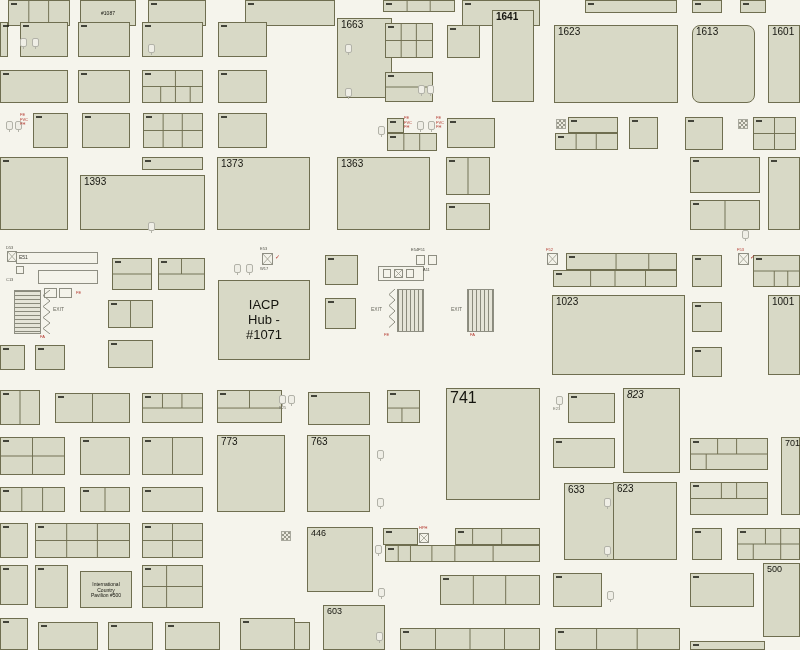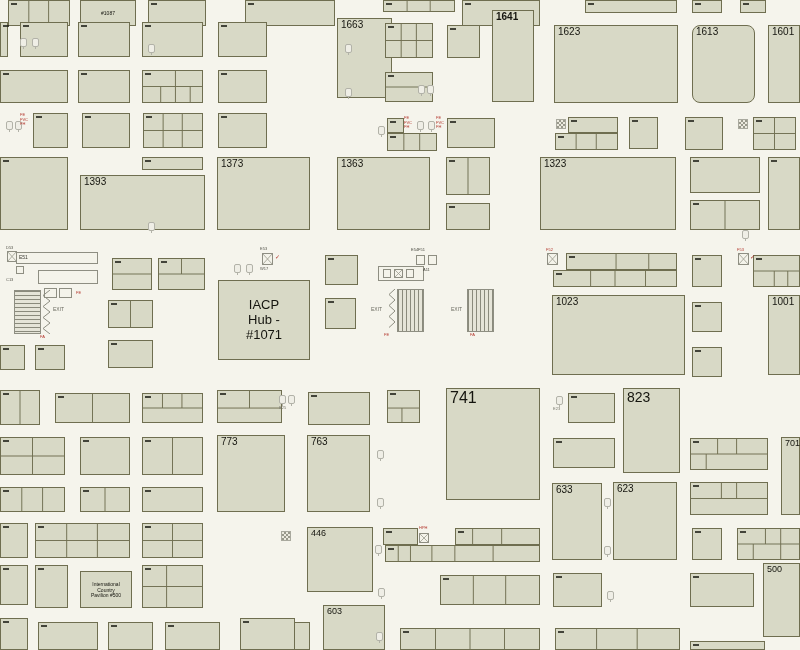--- a/index.html
+++ b/index.html
@@ -137,23 +137,20 @@
     </div>
     <div class="booth nodot" style="left: 337px; top: 157px; width: 93px; height: 73px;">
       <span class="blabel" style="color: rgb(21, 21, 15); font-size: 10px;">1363</span>
     </div>
     <div class="booth" style="left: 446px; top: 157px; width: 44px; height: 38px;">
       <svg class="lines" viewBox="0 0 44 38" preserveAspectRatio="none">
         <line x1="22" y1="0" x2="22" y2="38" stroke="#6f6e50" stroke-width="1"></line>
       </svg>
     </div>
     <div class="booth" style="left: 446px; top: 203px; width: 44px; height: 27px;"></div>
-    <div class="booth nodot" style="left: 540px; top: 157px; width: 136px; height: 73px;">
-      <span class="blabel" style="color: rgb(21, 21, 15); font-size: 10px;">1323</span>
-    </div>
     <div class="booth" style="left: 690px; top: 157px; width: 70px; height: 36px;"></div>
     <div class="booth" style="left: 690px; top: 200px; width: 70px; height: 30px;">
       <svg class="lines" viewBox="0 0 70 30" preserveAspectRatio="none">
         <line x1="35" y1="0" x2="35" y2="30" stroke="#6f6e50" stroke-width="1"></line>
       </svg>
     </div>
     <div class="booth" style="left: 768px; top: 157px; width: 32px; height: 73px;"></div>
     <div class="booth" style="left: 112px; top: 258px; width: 40px; height: 32px;">
       <svg class="lines" viewBox="0 0 40 32" preserveAspectRatio="none">
         <line x1="0" y1="16" x2="40" y2="16" stroke="#6f6e50" stroke-width="1"></line>
@@ -237,24 +234,24 @@
       <svg class="lines" viewBox="0 0 33 33" preserveAspectRatio="none">
         <line x1="0" y1="18.150000000000002" x2="33" y2="18.150000000000002" stroke="#6f6e50" stroke-width="1"></line>
         <line x1="14.85" y1="18.150000000000002" x2="14.85" y2="33" stroke="#6f6e50" stroke-width="1"></line>
       </svg>
     </div>
     <div class="booth nodot" style="left: 446px; top: 388px; width: 94px; height: 112px;">
       <span class="blabel" style="color: rgb(21, 21, 15); font-size: 16px;">741</span>
     </div>
     <div class="booth" style="left: 568px; top: 393px; width: 47px; height: 30px;"></div>
     <div class="booth nodot" style="left: 623px; top: 388px; width: 57px; height: 85px;">
-      <span class="blabel" style="color: rgb(21, 21, 15); font-size: 14px;">823</span>
+      <span class="blabel" style="color: rgb(21, 21, 15); font-size: 10px; font-style: italic;">823</span>
     </div>
     <div class="booth" style="left: 553px; top: 438px; width: 62px; height: 30px;"></div>
-    <div class="booth nodot" style="left: 552px; top: 483px; width: 50px; height: 77px;">
+    <div class="booth nodot" style="left: 564px; top: 483px; width: 50px; height: 77px;">
       <span class="blabel" style="color: rgb(21, 21, 15); font-size: 10px;">633</span>
     </div>
     <div class="booth nodot" style="left: 613px; top: 482px; width: 64px; height: 78px;">
       <span class="blabel" style="color: rgb(21, 21, 15); font-size: 10px;">623</span>
     </div>
     <div class="booth" style="left: 690px; top: 438px; width: 78px; height: 32px;">
       <svg class="lines" viewBox="0 0 78 32" preserveAspectRatio="none">
         <line x1="0" y1="16" x2="78" y2="16" stroke="#6f6e50" stroke-width="1"></line>
         <line x1="27.299999999999997" y1="0" x2="27.299999999999997" y2="16" stroke="#6f6e50" stroke-width="1"></line>
         <line x1="46.8" y1="0" x2="46.8" y2="16" stroke="#6f6e50" stroke-width="1"></line>

